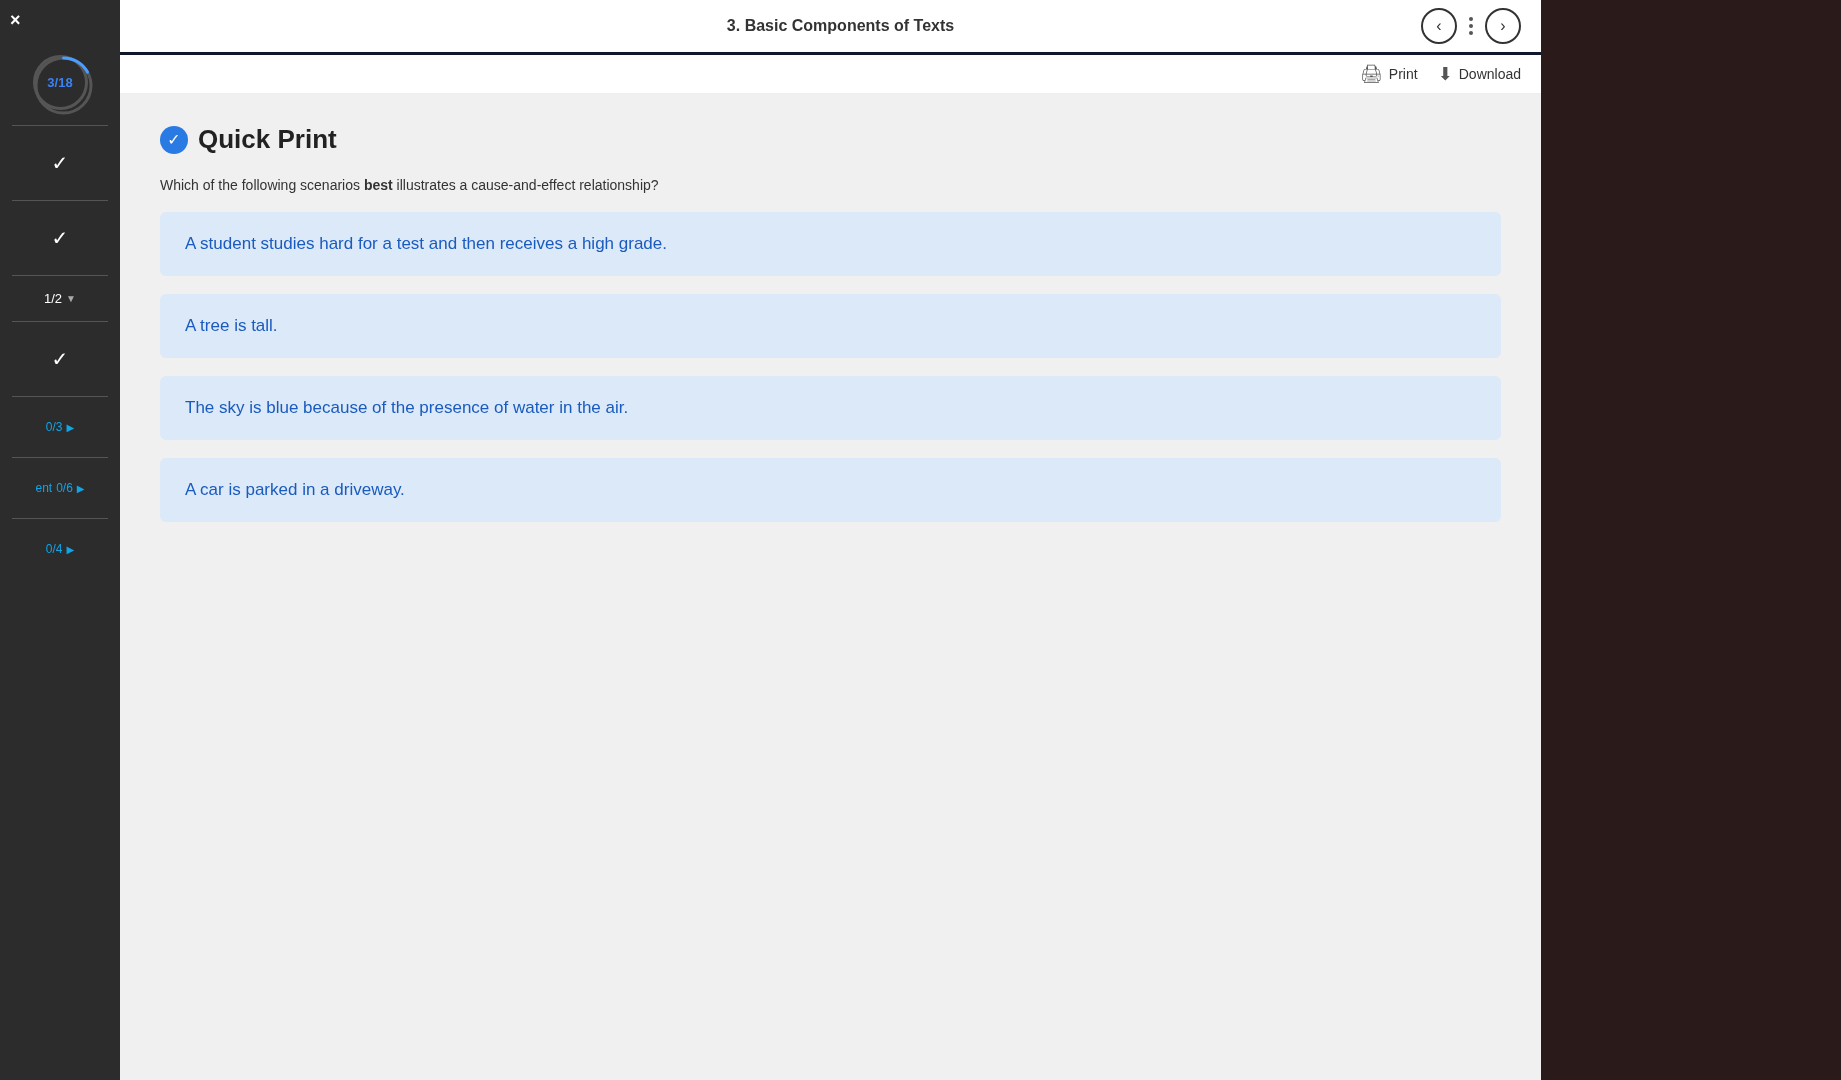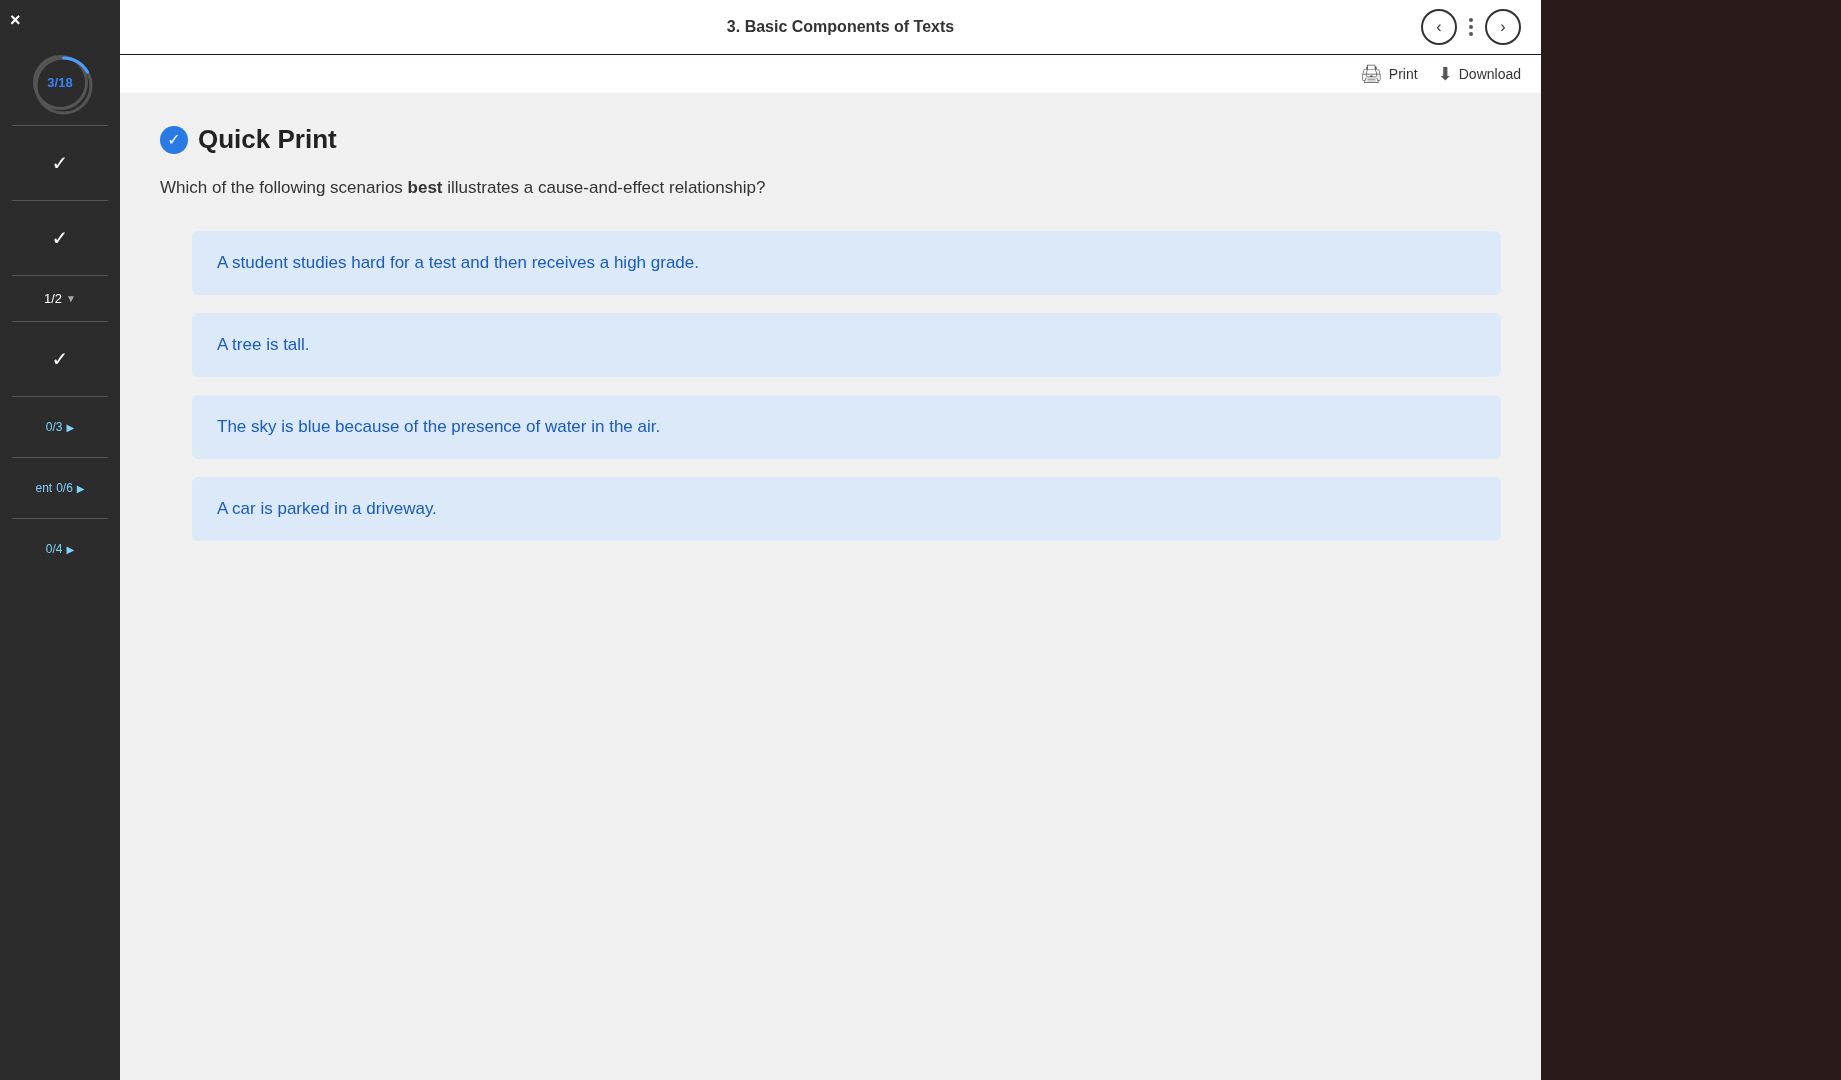--- a/index.html
+++ b/index.html
@@ -89,21 +89,21 @@
       gap: 4px;
       cursor: pointer;
     }
 
     .sidebar-fraction .arrow {
       font-size: 10px;
       color: #aaa;
     }
 
     .sidebar-score {
-      color: #7dd3fc;
+      color: #0ea5e9;
       font-size: 12px;
       margin: 8px 0;
       display: flex;
       align-items: center;
       gap: 4px;
       cursor: pointer;
     }
 
     .sidebar-score .arrow {
       font-size: 10px;
@@ -113,21 +113,21 @@
     .main-content {
       flex: 1;
       display: flex;
       flex-direction: column;
       background: #f5f5f5;
     }
 
     
     .top-bar {
       background: #ffffff;
-      border-bottom: 1px solid #0f172a;
+      border-bottom: 3px solid #0f172a;
       display: flex;
       align-items: center;
       justify-content: space-between;
       padding: 0 20px;
       height: 55px;
       flex-shrink: 0;
     }
 
     .top-bar-title {
       font-size: 16px;
@@ -227,39 +227,38 @@
       font-size: 16px;
     }
 
     .quick-check-title {
       font-size: 26px;
       font-weight: 700;
       color: #222;
     }
 
     .question-text {
-      font-size: 17px;
+      font-size: 14px;
       color: #333;
       line-height: 1.5;
-      margin-bottom: 30px;
+      margin-bottom: 16px;
     }
 
     .question-text strong {
       font-weight: 700;
     }
 
     .answer-option {
       background: #dce9f8;
       border-radius: 6px;
       padding: 22px 25px;
       margin-bottom: 18px;
       cursor: pointer;
       font-size: 17px;
       color: #1a5bbf;
-      margin-left: 32px;
     }
 
     
     .content-area::-webkit-scrollbar {
       width: 8px;
     }
     .content-area::-webkit-scrollbar-track {
       background: #e0e0e0;
     }
     .content-area::-webkit-scrollbar-thumb {

